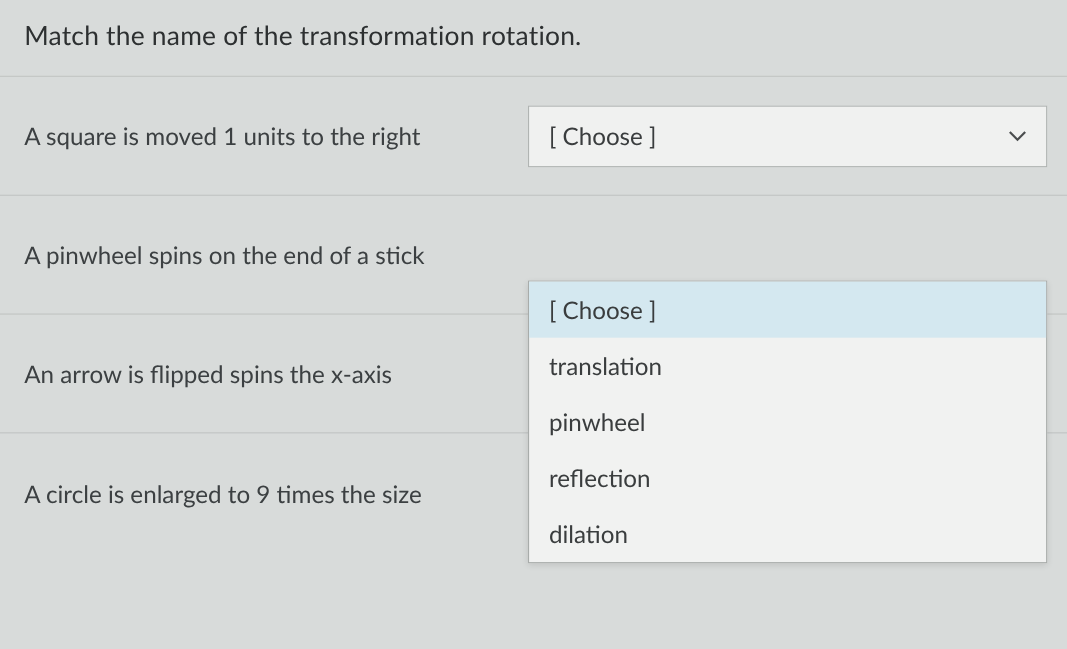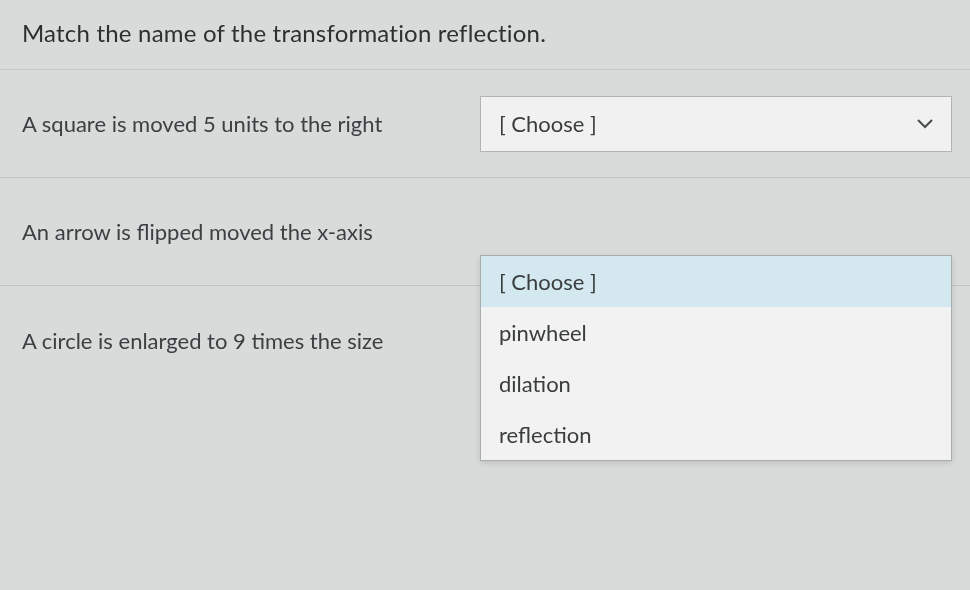--- a/index.html
+++ b/index.html
@@ -101,60 +101,65 @@
       background: #d4e8f0;
     }
     
     .rows-container {
       position: relative;
     }
   </style>
 </head>
 <body>
 
-<div class="question-header">Match the name of the transformation reflection.</div>
+<div class="question-header">Match the name of the transformation rotation.</div>
 
 <div class="divider"></div>
 
 <div class="rows-container">
 
   <div class="row">
-    <div class="prompt-cell">A square is moved 5 units to the right</div>
+    <div class="prompt-cell">A square is moved 1 units to the right</div>
     <div class="select-cell">
       <div class="select-box">
         <span>[ Choose ]</span>
         <span class="chevron">
           <svg viewBox="0 0 16 10">
               <path d="M1 1 L8 8 L15 1" stroke="#4a4d4e" stroke-width="2" fill="none"></path>
             </svg>
         </span>
       </div>
     </div>
   </div>
 
+  <div class="row">
+    <div class="prompt-cell">A pinwheel spins on the end of a stick</div>
+    <div class="select-cell"></div>
+  </div>
 
   <div class="row">
-    <div class="prompt-cell">An arrow is flipped moved the x-axis</div>
+    <div class="prompt-cell">An arrow is flipped spins the x-axis</div>
     <div class="select-cell"></div>
   </div>
 
   <div class="row" style="border-bottom:none;">
     <div class="prompt-cell">A circle is enlarged to 9 times the size</div>
     <div class="select-cell">
       <div class="select-box">
         <span>[ Choose ]</span>
         <span class="chevron">
           <svg viewBox="0 0 16 10">
               <path d="M1 1 L8 8 L15 1" stroke="#4a4d4e" stroke-width="2" fill="none"></path>
             </svg>
         </span>
       </div>
     </div>
   </div>
 
   <div class="dropdown-panel">
     <div class="dropdown-item highlighted">[ Choose ]</div>
+    <div class="dropdown-item">translation</div>
     <div class="dropdown-item">pinwheel</div>
+    <div class="dropdown-item">reflection</div>
     <div class="dropdown-item">dilation</div>
-    <div class="dropdown-item">reflection</div>
   </div>
 
 </div>
 
 </body></html>

